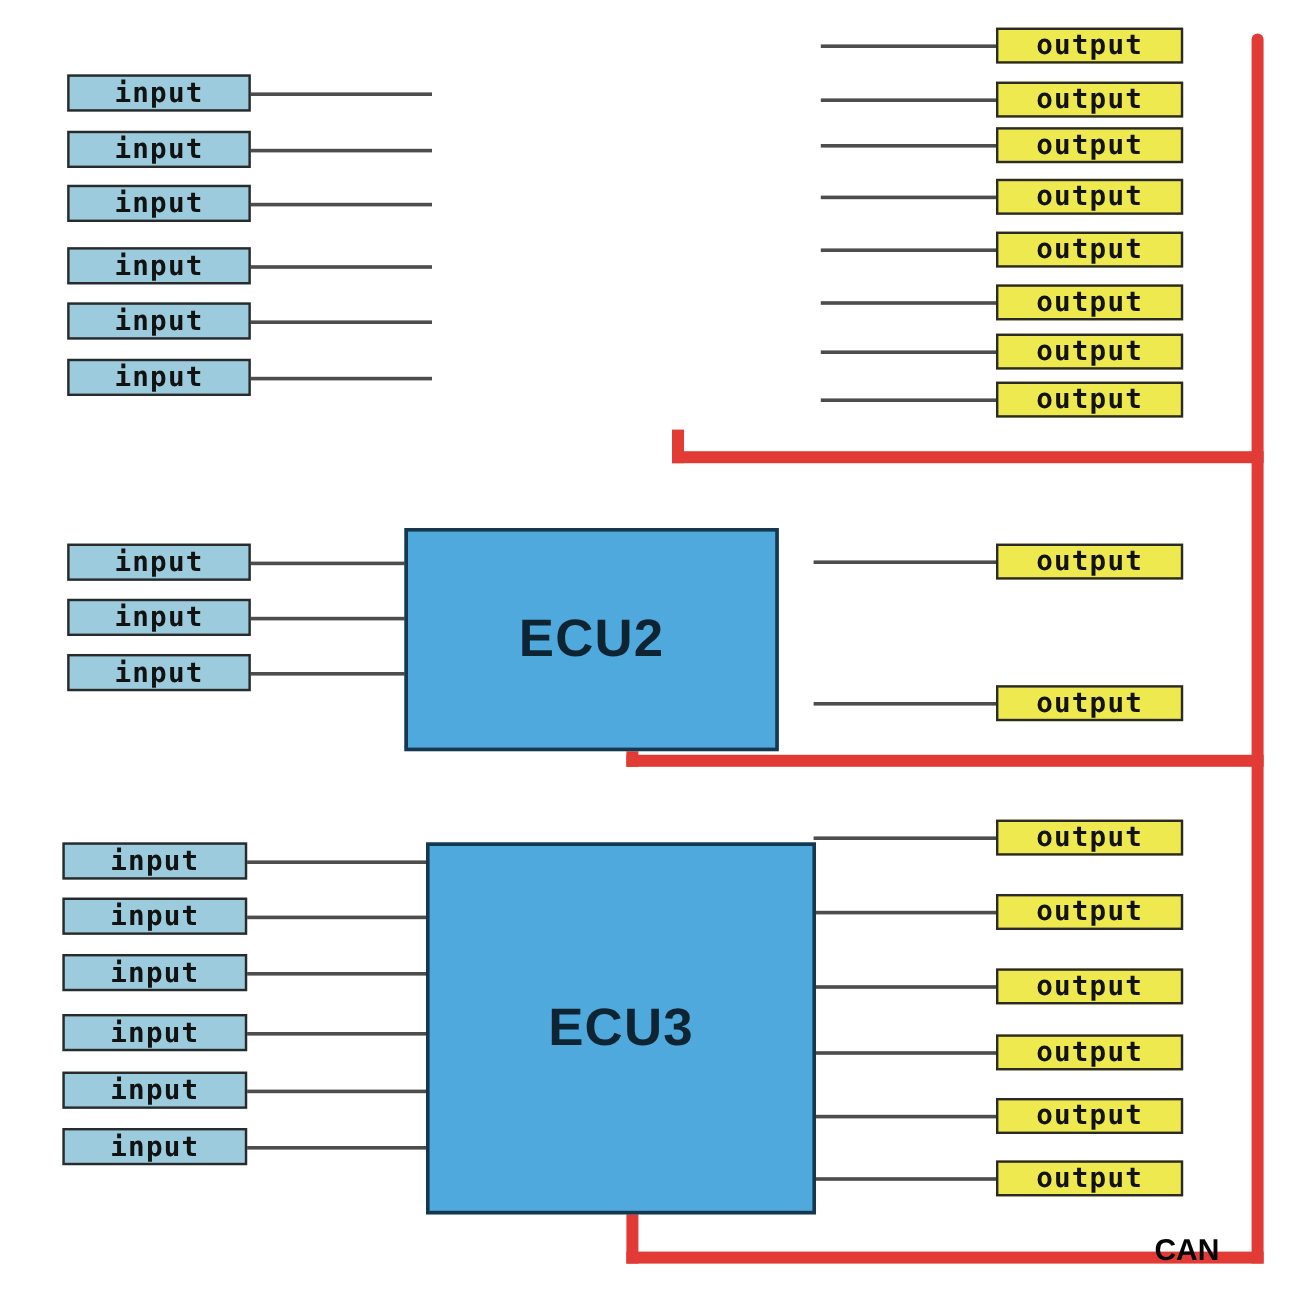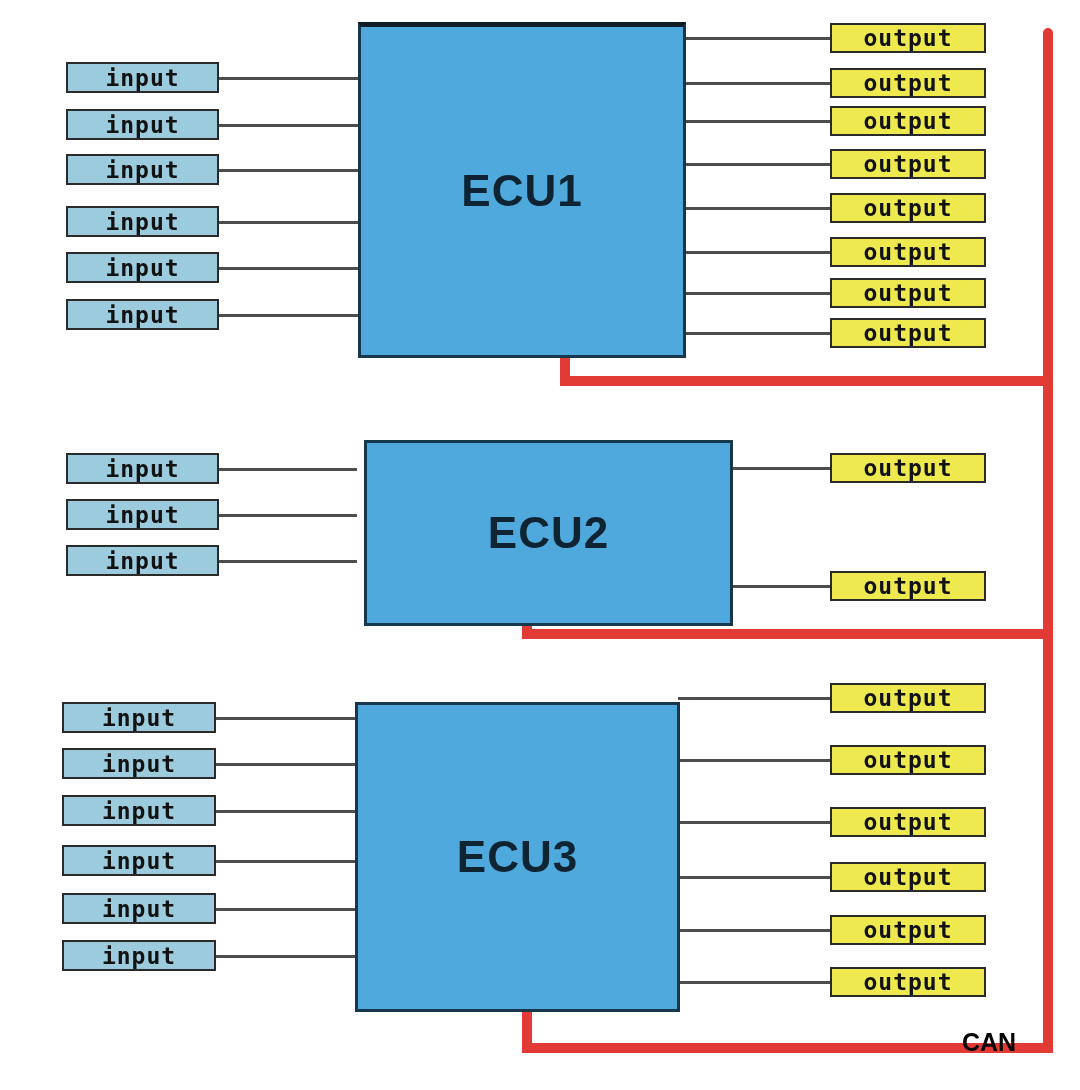--- a/index.html
+++ b/index.html
@@ -7,21 +7,21 @@
          font-family:"Liberation Sans",sans-serif;}
   .ecu{position:absolute;box-sizing:border-box;background:var(--ecu-fill,#4fa9dc);
        border:3px solid #17374d;display:flex;align-items:center;justify-content:center;z-index:3;}
   .ecu.first{border-top:5px solid #101c26;}
   .ecu-label{font-weight:bold;font-size:44px;color:var(--label-text,#0e2433);letter-spacing:1px;
              font-family:"Liberation Sans",sans-serif;}
   .port{position:absolute;box-sizing:border-box;border:2px solid #2a2a2a;z-index:3;
         display:flex;align-items:center;justify-content:center;
         font-family:"DejaVu Sans Mono",monospace;font-weight:bold;font-size:23px;
         letter-spacing:1px;color:#121212;}
-  .port.input{background:var(--input-fill,#9bcbdc);margin-left:10px;}
+  .port.input{background:var(--input-fill,#9bcbdc);}
   .port.output{background:var(--output-fill,#ede94e);}
   .wire{position:absolute;height:3px;background:var(--wire,#4d4d4d);z-index:1;}
   .bus-seg{position:absolute;background:var(--bus,#e23b36);z-index:2;}
   .bus-seg.cap{border-radius:6px 6px 0 0;}
   #can-label{position:absolute;left:962px;top:1028px;z-index:4;font-weight:bold;
              font-size:25px;color:#050505;font-family:"Liberation Sans",sans-serif;}
 </style>
 </head>
 <body>
 
@@ -50,36 +50,33 @@
     <div class="wire" style="left: 684px; top: 207px; width: 148px;"></div>
     <div class="port output" style="left: 830px; top: 193px; width: 156px; height: 30px;">output</div>
     <div class="wire" style="left: 684px; top: 251px; width: 148px;"></div>
     <div class="port output" style="left: 830px; top: 237px; width: 156px; height: 30px;">output</div>
     <div class="wire" style="left: 684px; top: 292px; width: 148px;"></div>
     <div class="port output" style="left: 830px; top: 278px; width: 156px; height: 30px;">output</div>
     <div class="wire" style="left: 684px; top: 332px; width: 148px;"></div>
     <div class="port output" style="left: 830px; top: 318px; width: 156px; height: 30px;">output</div>
     <div class="bus-seg" style="left: 560px; top: 358px; width: 10px; height: 28px;"></div>
     <div class="bus-seg" style="left: 560px; top: 376px; width: 493px; height: 10px;"></div>
-    <div class="ecu first" style="left: 358px; top: 22px; width: 328px; height: 336px;">
-      <div class="ecu-label">ECU1</div>
-    </div>
     <div class="wire" style="left: 207px; top: 467.5px; width: 150px;"></div>
     <div class="port input" style="left: 56px; top: 453px; width: 153px; height: 31px;">input</div>
     <div class="wire" style="left: 207px; top: 513.5px; width: 150px;"></div>
     <div class="port input" style="left: 56px; top: 499px; width: 153px; height: 31px;">input</div>
     <div class="wire" style="left: 207px; top: 559.5px; width: 150px;"></div>
     <div class="port input" style="left: 56px; top: 545px; width: 153px; height: 31px;">input</div>
     <div class="wire" style="left: 678px; top: 467px; width: 154px;"></div>
     <div class="port output" style="left: 830px; top: 453px; width: 156px; height: 30px;">output</div>
     <div class="wire" style="left: 678px; top: 585px; width: 154px;"></div>
     <div class="port output" style="left: 830px; top: 571px; width: 156px; height: 30px;">output</div>
     <div class="bus-seg" style="left: 522px; top: 626px; width: 10px; height: 13px;"></div>
     <div class="bus-seg" style="left: 522px; top: 629px; width: 531px; height: 10px;"></div>
-    <div class="ecu" style="left: 364px; top: 440px; width: 369px; height: 186px;">
+    <div class="ecu" style="left: 337px; top: 440px; width: 312px; height: 186px;">
       <div class="ecu-label">ECU2</div>
     </div>
     <div class="wire" style="left: 204px; top: 716.5px; width: 153px;"></div>
     <div class="port input" style="left: 52px; top: 702px; width: 154px; height: 31px;">input</div>
     <div class="wire" style="left: 204px; top: 762.5px; width: 153px;"></div>
     <div class="port input" style="left: 52px; top: 748px; width: 154px; height: 31px;">input</div>
     <div class="wire" style="left: 204px; top: 809.5px; width: 153px;"></div>
     <div class="port input" style="left: 52px; top: 795px; width: 154px; height: 31px;">input</div>
     <div class="wire" style="left: 204px; top: 859.5px; width: 153px;"></div>
     <div class="port input" style="left: 52px; top: 845px; width: 154px; height: 31px;">input</div>

